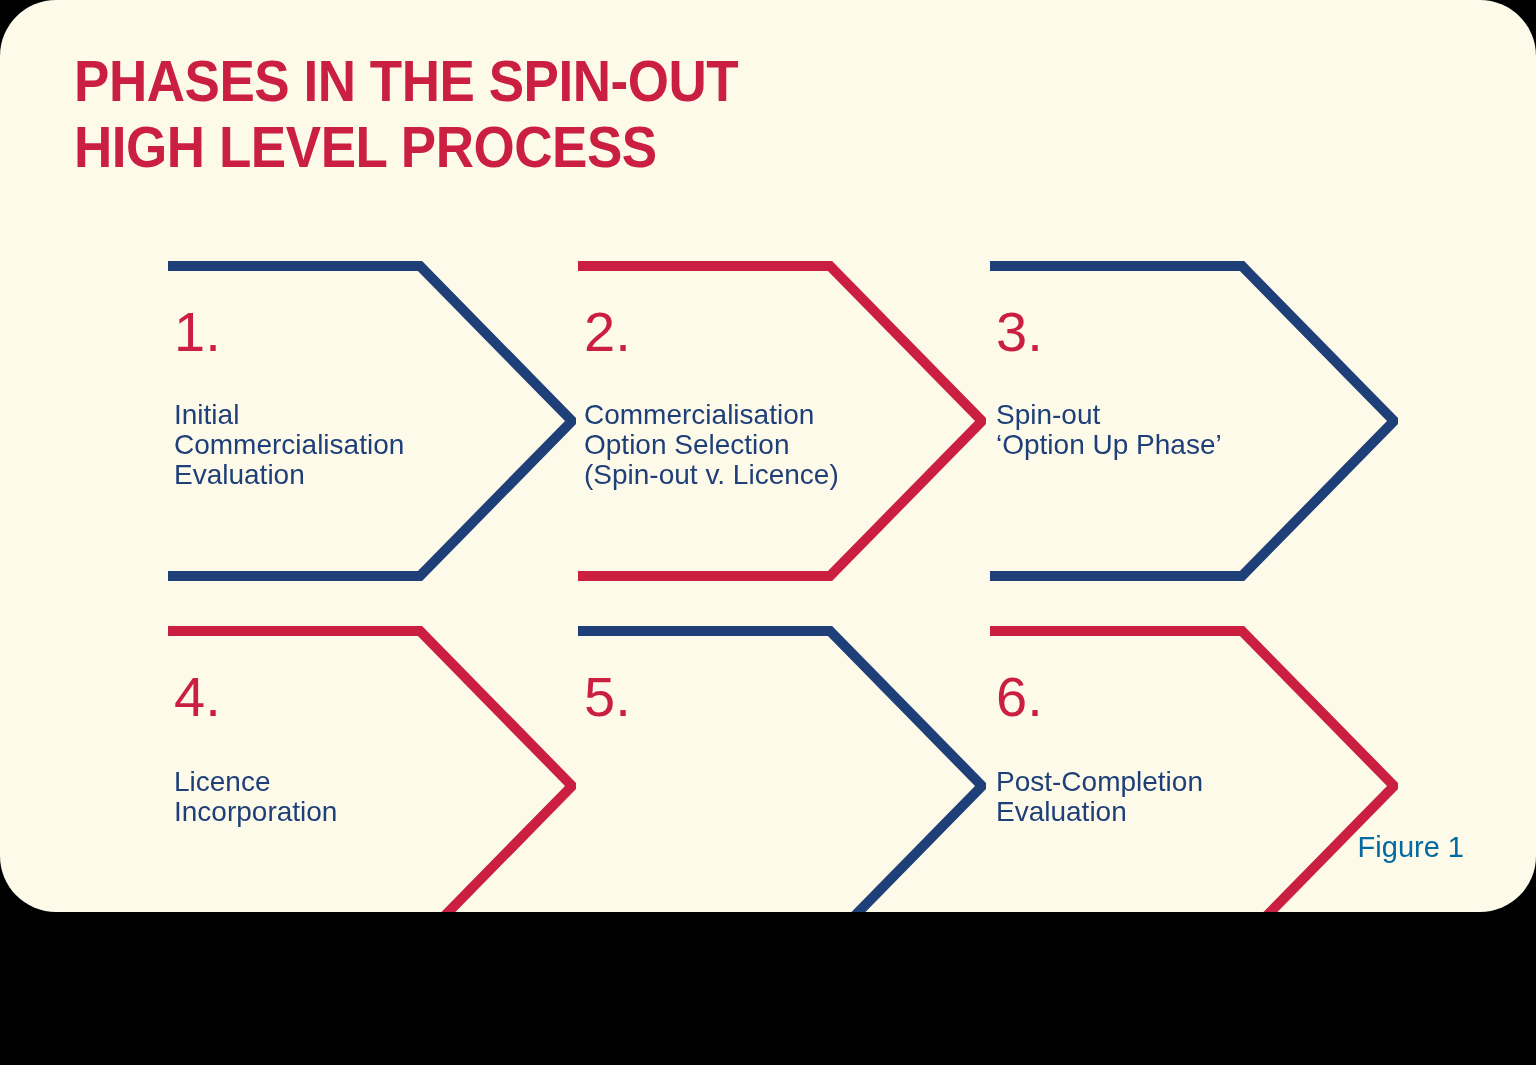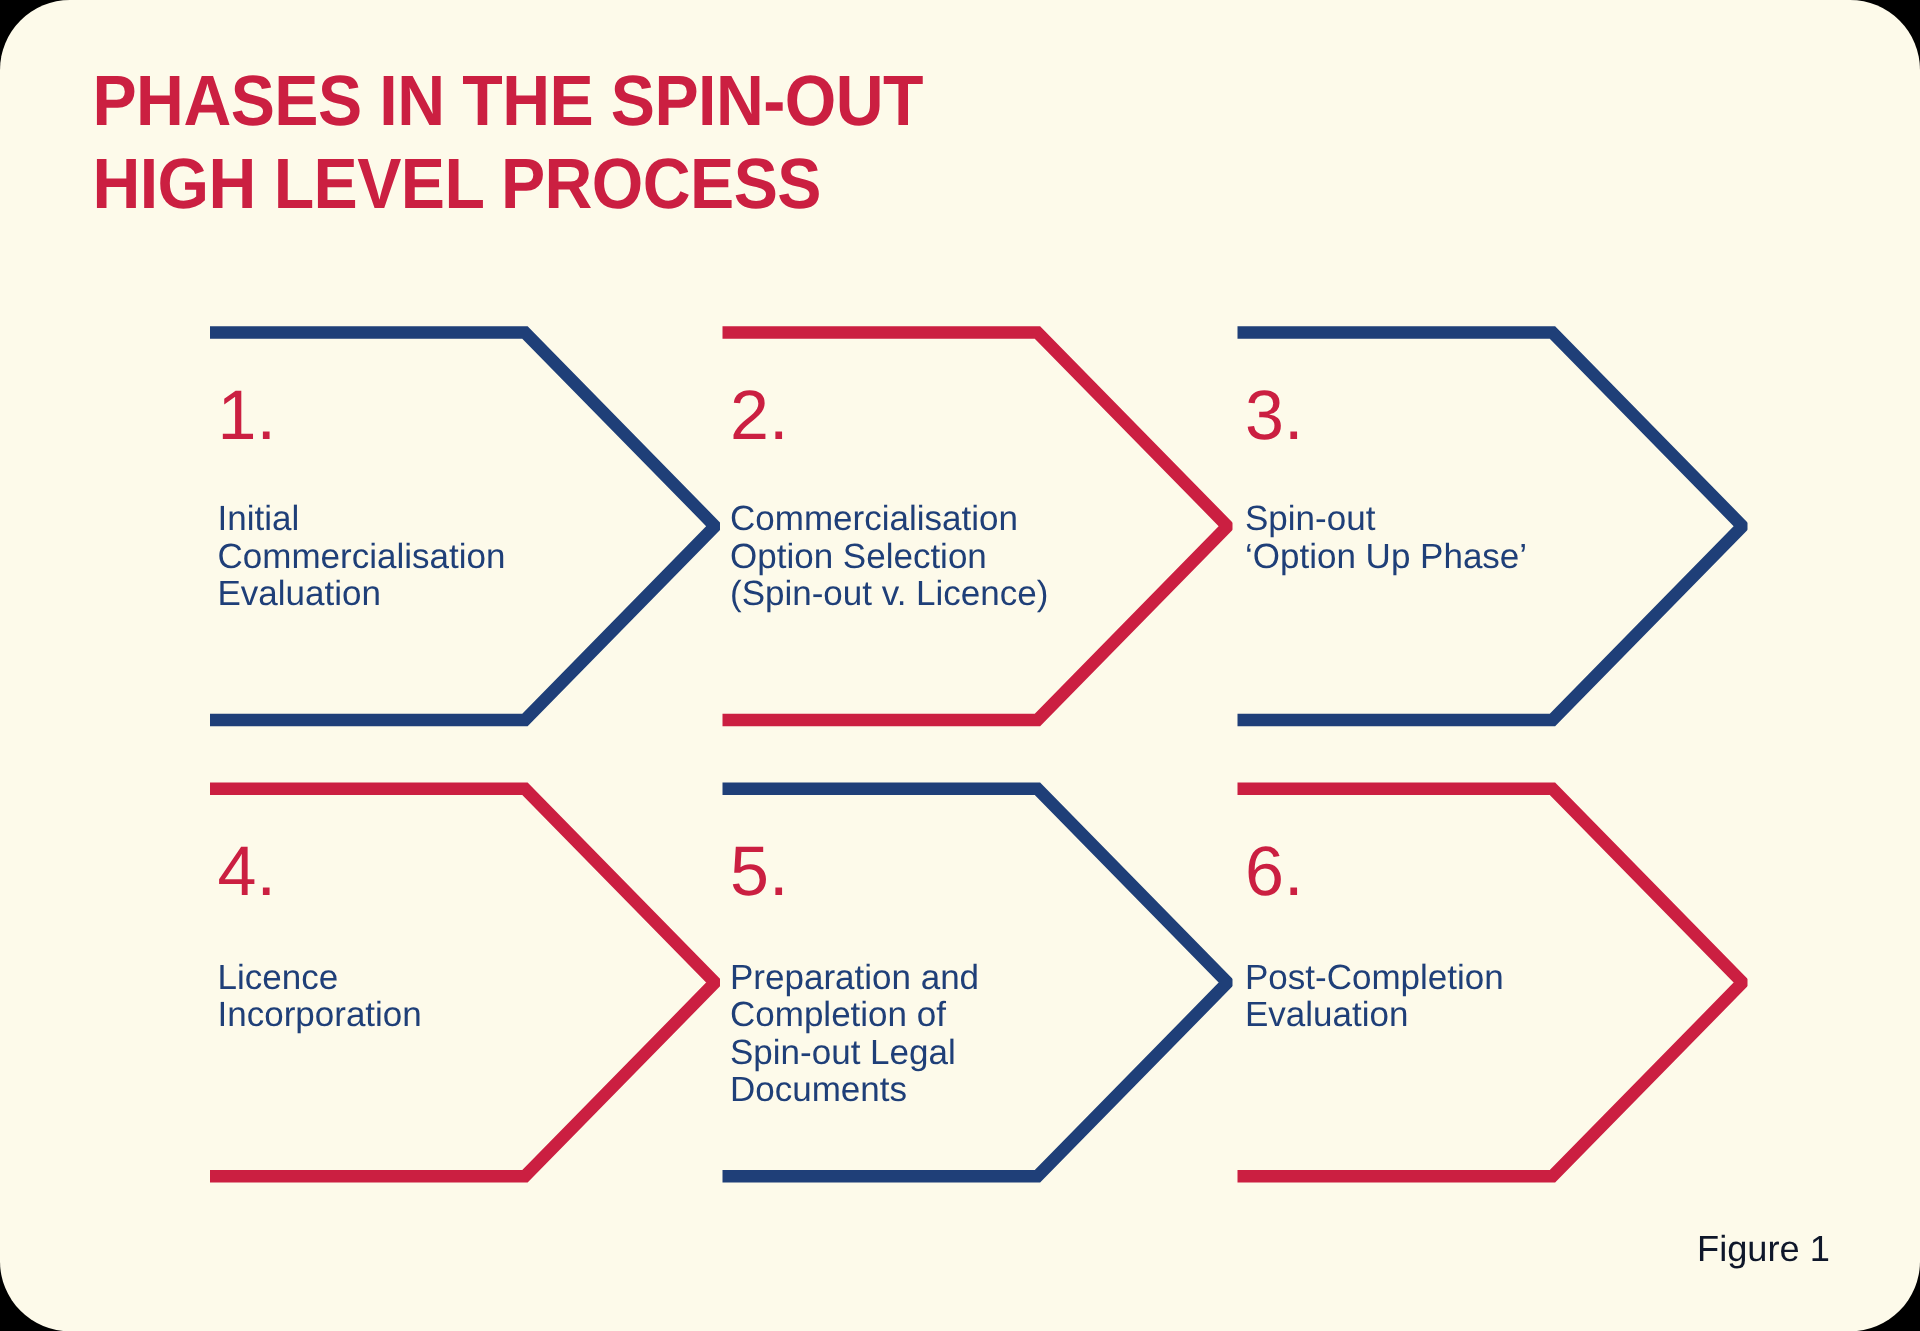--- a/index.html
+++ b/index.html
@@ -11,21 +11,21 @@
   body {
     width: 1536px;
     height: 1065px;
     overflow: hidden;
     font-family: "Liberation Sans", sans-serif;
   }
 
   #canvas {
     position: relative;
     width: 1536px;
-    height: 1065px;
+    height: 912px;
     background: #FDFAEA;
     border-radius: 56px;
     overflow: hidden;
   }
 
   
   #figure-title {
     position: absolute;
     left: 74px;
     top: 48px;
@@ -102,21 +102,21 @@
     font-weight: 400;
     white-space: pre-line;
   }
   .chevron-cell.row-1 .chevron-text { top: 146px; }
 
   
   #figure-caption {
     position: absolute;
     right: 72px;
     bottom: 48px;
-    color: #0f172a;
+    color: #0369a1;
     font-family: "Liberation Sans", sans-serif;
     font-size: 29px;
     line-height: 34px;
     font-weight: 400;
   }
 </style>
 </head>
 <body>
 
 <div id="canvas">
@@ -171,24 +171,20 @@
 Incorporation</div>
       </div>
     </div>
 
     <div class="chevron-cell col-1 row-1">
       <svg class="chevron-shape" viewBox="0 0 412 330">
         <polyline points="4,10 256,10 408,165 256,320 4,320" fill="none" stroke="#1F3F78" stroke-width="10" stroke-linejoin="miter" stroke-linecap="butt"></polyline>
       </svg>
       <div class="chevron-body">
         <div class="chevron-number" style="color:#CB1F41">5.</div>
-        <div class="chevron-text">Preparation and
-Completion of
-Spin-out Legal
-Documents</div>
       </div>
     </div>
 
     <div class="chevron-cell col-2 row-1">
       <svg class="chevron-shape" viewBox="0 0 412 330">
         <polyline points="4,10 256,10 408,165 256,320 4,320" fill="none" stroke="#CB1F41" stroke-width="10" stroke-linejoin="miter" stroke-linecap="butt"></polyline>
       </svg>
       <div class="chevron-body">
         <div class="chevron-number" style="color:#CB1F41">6.</div>
         <div class="chevron-text">Post-Completion

